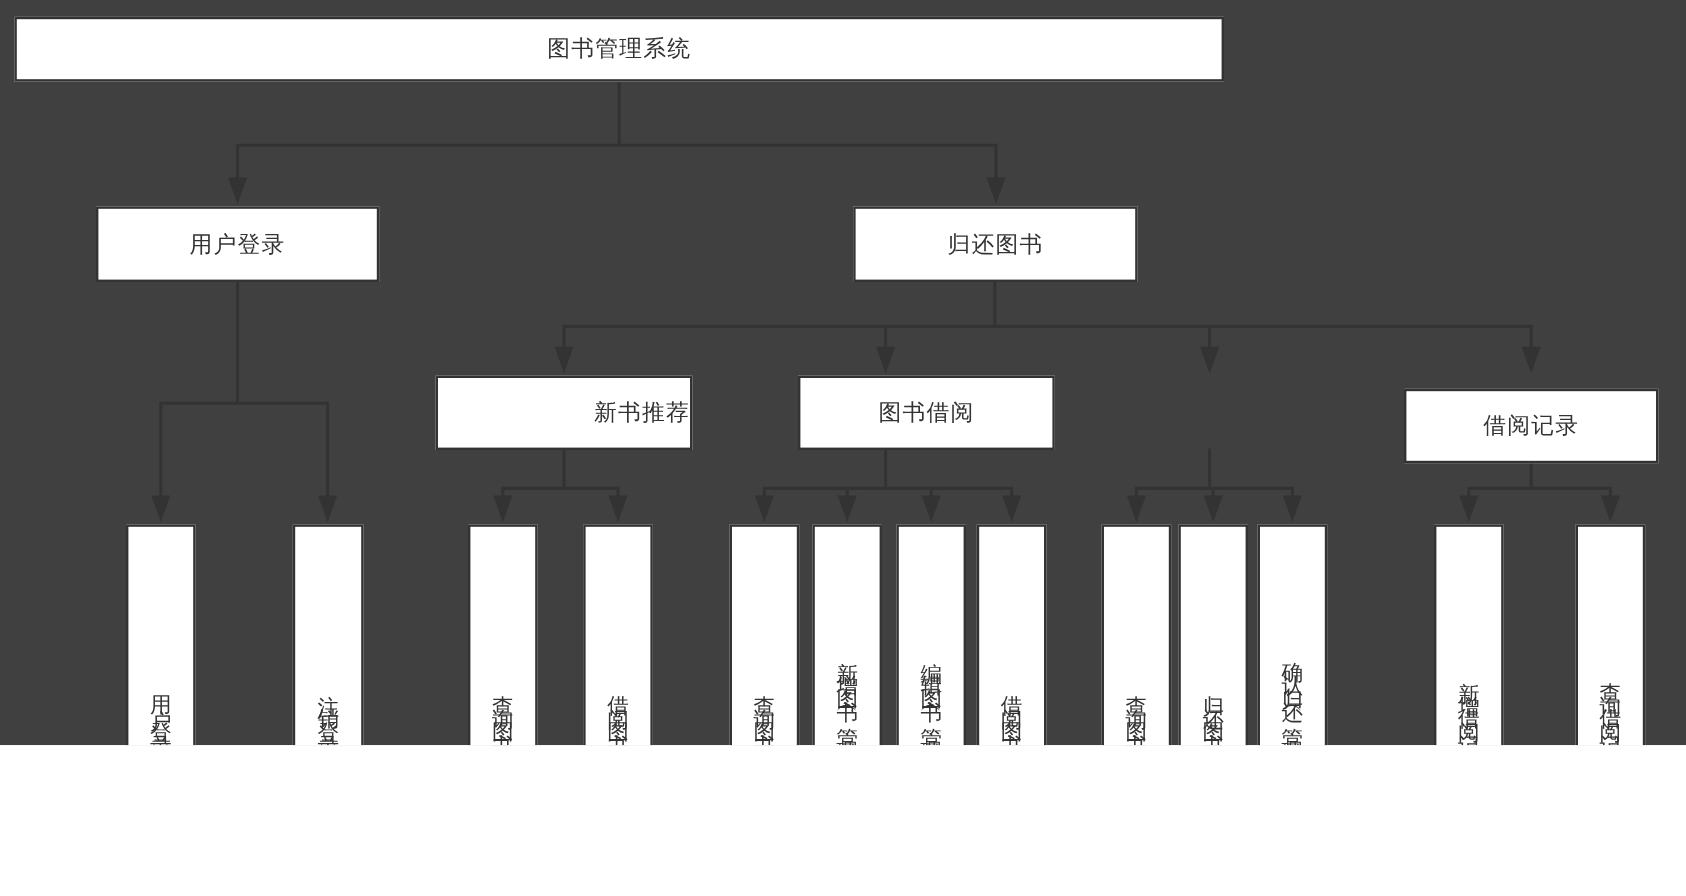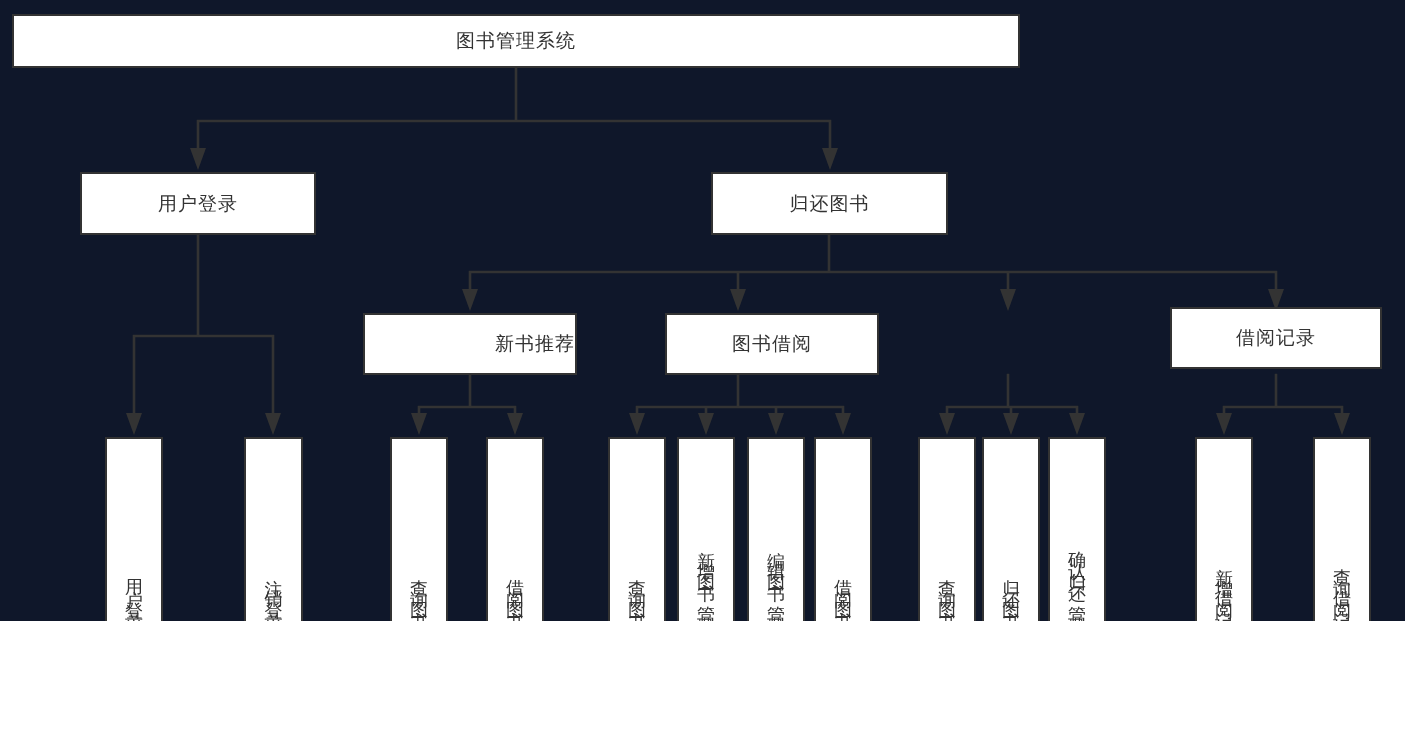--- a/index.html
+++ b/index.html
@@ -5,21 +5,21 @@
   html, body {
     margin: 0;
     padding: 0;
     background: #ffffff;
     font-family: "Liberation Sans", "DejaVu Sans", sans-serif;
   }
   .stage {
     position: relative;
     width: 1405px;
     height: 621px;
-    background: #0f172a;
+    background: #404040;
     overflow: hidden;
   }
   .wires {
     position: absolute;
     left: 0;
     top: 0;
     pointer-events: none;
   }
   .box {
     position: absolute;
@@ -113,21 +113,21 @@
   <div class="box hnode" style="left:711px; top:172px; width:237px; height:63px;">
     <span>归还图书</span>
   </div>
 
   <div class="box hnode" style="left:363px; top:313px; width:214px; height:62px;justify-content:flex-end;">
     <span>新书推荐</span>
   </div>
   <div class="box hnode" style="left:633px; top:313px; width:214px; height:62px;margin-left:32px;">
     <span>图书借阅</span>
   </div>
-  <div class="box hnode" style="left:1170px; top:307px; width:212px; height:62px;text-align:center;">
+  <div class="box hnode" style="left:1170px; top:324px; width:212px; height:62px;text-align:center;">
     <span>借阅记录</span>
   </div>
 
   <div class="box leaf" style="left:105px; top:437px; width:58px; height:299px;">
     <span>用户登录</span>
   </div>
   <div class="box leaf" style="left:244px; top:437px; width:59px; height:299px;">
     <span>注销登录</span>
   </div>
 

